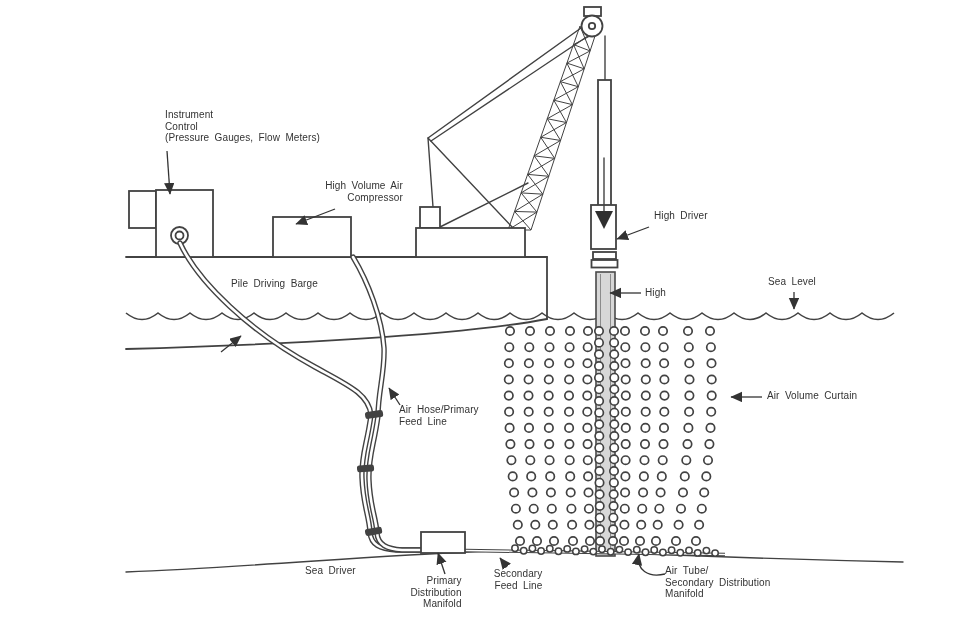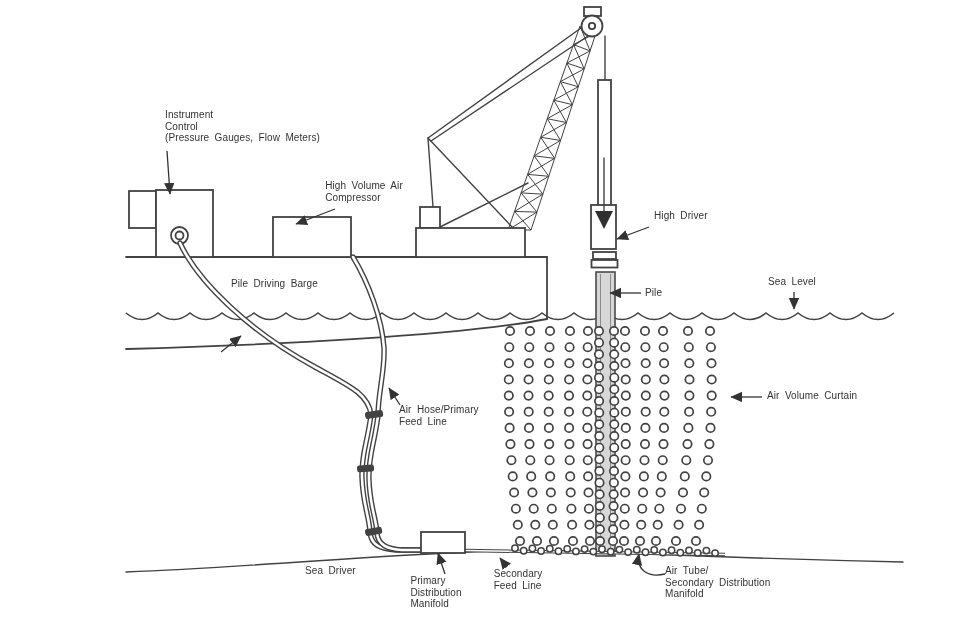--- a/index.html
+++ b/index.html
@@ -14,21 +14,21 @@
   .hose-i{stroke:#fff;fill:none;stroke-width:2.6;stroke-linecap:round;}
   .tube-o{stroke:var(--line,#474747);fill:none;stroke-width:3.4;}
   .tube-i{stroke:#fff;fill:none;stroke-width:1.4;}
   .bubble{stroke:var(--line,#474747);stroke-width:1.7;fill:#fff;}
   .mrow{stroke:var(--line,#474747);stroke-width:1.5;fill:#fff;}
   .arr{stroke:var(--text,#333);stroke-width:1.3;fill:none;}
   .lat{stroke:var(--line,#4a4a4a);stroke-width:1;fill:none;}
   .clamp{fill:var(--line,#4a4a4a);}
   .lbl{position:absolute;font-size:10px;line-height:1.15;color:var(--text,#333);
        white-space:pre-line;letter-spacing:.1px;word-spacing:2.5px;}
-  .ctr{text-align:left;transform:translateX(-50%);}
+  .ctr{text-align:right;transform:translateX(-50%);}
 </style>
 </head>
 <body>
 
 <div class="stage">
 
 <svg id="art" width="974" height="629" viewBox="0 0 974 629">
   <defs>
     <marker id="ah" markerWidth="11" markerHeight="9" refX="8.5" refY="4" orient="auto">
       <path d="M0,0 L9,4 L0,8 z" fill="#333"></path>
@@ -323,21 +323,21 @@
   </g>
 </svg>
 
 <div class="lbl" style="left:137px;top:109px;">Instrument
 Control
 (Pressure Gauges, Flow Meters)</div>
 <div class="lbl ctr" style="left:336px;top:180px;">High Volume Air
 Compressor</div>
 <div class="lbl" style="left:203px;top:278px;">Pile Driving Barge</div>
 <div class="lbl" style="left:626px;top:210px;">High Driver</div>
-<div class="lbl" style="left:617px;top:287px;">Pile</div>
+<div class="lbl" style="left:617px;top:287px;">High</div>
 <div class="lbl" style="left:740px;top:276px;">Sea Level</div>
 <div class="lbl" style="left:371px;top:404px;">Air Hose/Primary
 Feed Line</div>
 <div class="lbl" style="left:739px;top:390px;">Air Volume Curtain</div>
 <div class="lbl" style="left:277px;top:565px;">Sea Driver</div>
 <div class="lbl ctr" style="left:408px;top:575px;">Primary
 Distribution
 Manifold</div>
 <div class="lbl ctr" style="left:490px;top:568px;">Secondary
 Feed Line</div>

